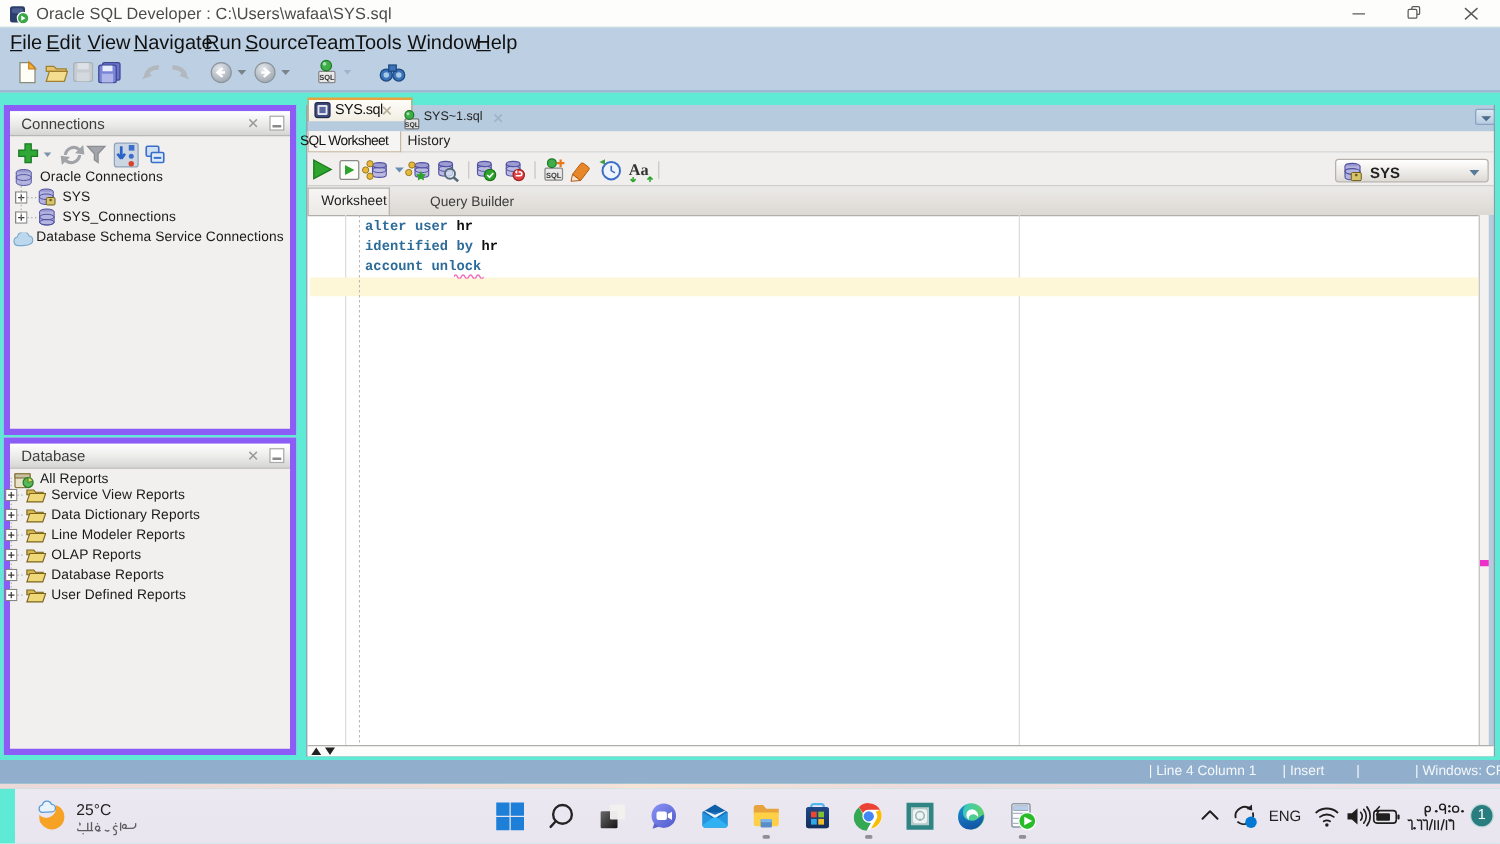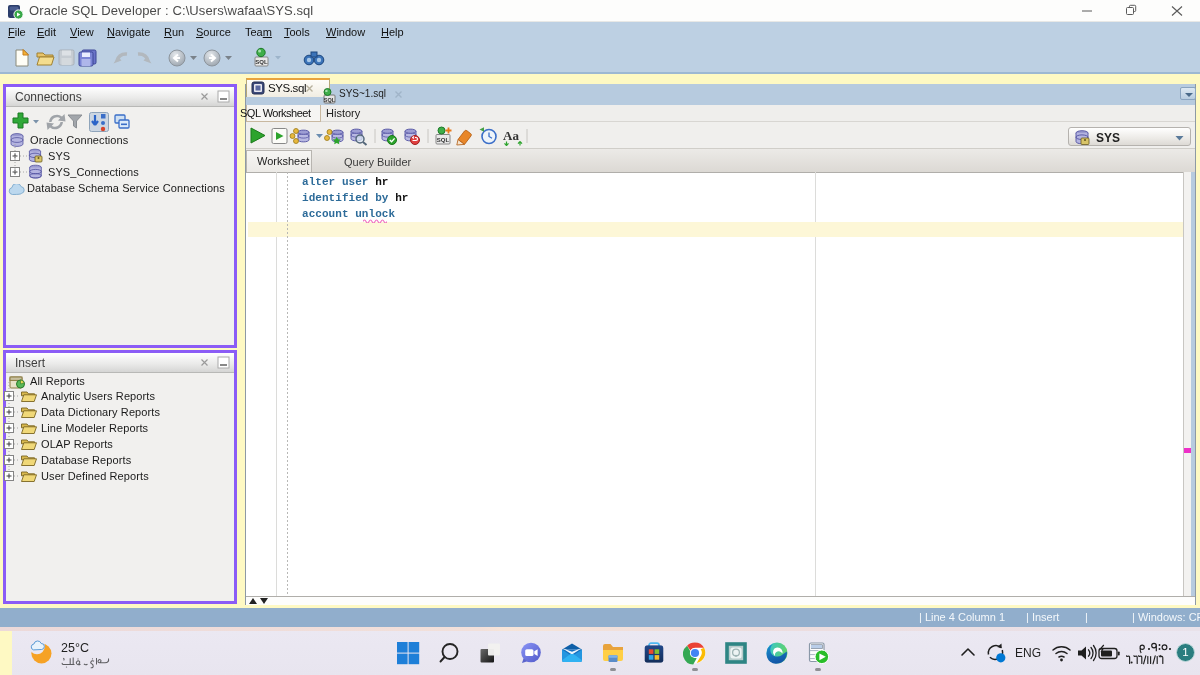--- a/index.html
+++ b/index.html
@@ -1,29 +1,29 @@
 <!DOCTYPE html>
 <html><head><meta charset="utf-8">
 <style>
 *{margin:0;padding:0;box-sizing:border-box}
 html,body{width:1200px;height:675px;overflow:hidden;font-family:"Liberation Sans",sans-serif;background:#fff}
 .abs{position:absolute}
-#root{position:relative;width:1200px;height:675px;background:#fef9c3}
+#root{position:relative;width:1200px;height:675px;background:#5eead4}
 
 #titlebar{left:0;top:0;width:1200px;height:22px;background:#fdfdfc;border-bottom:1px solid #e8e8e6}
 #titlebar .ttext{position:absolute;left:29px;top:3px;font-size:13px;letter-spacing:.1px;color:#4b4b4b}
 .winbtn{position:absolute;top:0;width:44px;height:22px}
 
-#menubar{left:0;top:22px;width:1200px;height:22px;background:#bdd0e3;font-size:11px;color:#111}
+#menubar{left:0;top:22px;width:1200px;height:22px;background:#bdd0e3;font-size:16px;color:#111}
 #menubar span{position:absolute;top:4px}
 #menubar u{text-decoration:underline;text-underline-offset:1px}
 
 #maintb{left:0;top:44px;width:1200px;height:30px;background:#bdd0e3;border-bottom:2px solid #9db8d2}
 
-.panel{position:absolute;background:#f1f0ee;border:3px solid #8b5cf6}
+.panel{position:absolute;background:#f1f0ee;border:5px solid #8b5cf6}
 .phead{position:absolute;left:0;top:0;right:0;height:20px;background:linear-gradient(#ffffff,#e9e9e8 60%,#d5d5d4);border-bottom:1px solid #b8b8b6}
 .phead .pt{position:absolute;left:9px;top:3px;font-size:12px;color:#3d3d3d}
 .pbtn{position:absolute;top:3px;width:13px;height:13px;color:#8a8a8a;font-size:11px;line-height:13px;text-align:center}
 .trtext{font-size:11px;letter-spacing:.1px;color:#1a1a1a;white-space:nowrap}
 
 #edwrap{left:245px;top:84px;width:951px;height:521px;background:#b7cbdf;border:1px solid #8d99a5;border-top:none}
 
 #statusbar{left:0;top:608px;width:1200px;height:19px;background:#91aecc;color:#f4f8fb;font-size:11px}
 
 #strip{left:0;top:627px;width:1200px;height:4px;background:linear-gradient(90deg,#ecd9d9,#f2e0da 40%,#f6e4d8 42%,#eddcdc 60%,#e9e2ea)}
@@ -190,21 +190,21 @@
           <line x1="1" y1="0" x2="1" y2="28"></line>
           <line x1="6" y1="12" x2="13" y2="12"></line>
           <line x1="6" y1="28" x2="13" y2="28"></line>
         </g>
       </svg>
 <div class="abs trtext" style="left:21px;top:95px">Database Schema Service Connections</div>
 </div>
 
 <div class="panel" style="left:3px;top:350px;width:234px;height:254px">
  <div class="phead">
-        <div class="pt">Insert</div>
+        <div class="pt">Database</div>
   <svg class="pbtn" style="right:23px" viewBox="0 0 13 13">
           <path d="M3.5 3.5 l6 6 m0 -6 l-6 6" stroke="#9a9a9a" stroke-width="1.2"></path>
         </svg>
   <svg class="pbtn" style="right:4px" viewBox="0 0 13 13">
           <rect x="1" y="1" width="11" height="11" fill="#fff" stroke="#aaa"></rect>
           <rect x="3" y="8" width="7" height="2" fill="#888"></rect>
         </svg>
  </div>
  <svg class="abs" style="left:3px;top:21px" width="17" height="15" viewBox="0 0 17 15">
   <rect x="1" y="3" width="12" height="11" rx="1" fill="#e8e2c8" stroke="#8a7a40"></rect>
@@ -227,21 +227,21 @@
     </svg>
 <div class="panel-row">
  <svg class="abs" style="left:4px;top:391px" width="10" height="10" viewBox="0 0 10 10">
         <rect x=".5" y=".5" width="9" height="9" fill="#fff" stroke="#848484"></rect>
         <path d="M2.5 5 h5 M5 2.5 v5" stroke="#3c3c3c"></path>
       </svg>
  <svg class="abs" style="left:20px;top:389px" width="17" height="14" viewBox="0 0 17 14">
         <path d="M1.5 3 h5.5 l1.5 1.8 h6 v2 h-13 z" fill="#d8b84e" stroke="#7a6420" stroke-width=".9"></path>
         <path d="M1.5 12.5 L3.8 5.8 H16.5 L14.2 12.5 Z" fill="#f0d878" stroke="#7a6420" stroke-width=".9"></path>
       </svg>
- <div class="abs trtext" style="left:41px;top:390px">Analytic Users Reports</div>
+ <div class="abs trtext" style="left:41px;top:390px">Service View Reports</div>
 </div>
 <div class="panel-row">
  <svg class="abs" style="left:4px;top:407px" width="10" height="10" viewBox="0 0 10 10">
         <rect x=".5" y=".5" width="9" height="9" fill="#fff" stroke="#848484"></rect>
         <path d="M2.5 5 h5 M5 2.5 v5" stroke="#3c3c3c"></path>
       </svg>
  <svg class="abs" style="left:20px;top:405px" width="17" height="14" viewBox="0 0 17 14">
         <path d="M1.5 3 h5.5 l1.5 1.8 h6 v2 h-13 z" fill="#d8b84e" stroke="#7a6420" stroke-width=".9"></path>
         <path d="M1.5 12.5 L3.8 5.8 H16.5 L14.2 12.5 Z" fill="#f0d878" stroke="#7a6420" stroke-width=".9"></path>
       </svg>
@@ -396,21 +396,21 @@
 <div class="abs" style="left:257px;top:155px;font-size:11px;color:#222">Worksheet</div>
 <div class="abs" style="left:344px;top:156px;font-size:11px;color:#3c3c3c">Query Builder</div>
 
 <div class="abs" style="left:246px;top:172px;width:937px;height:424px;background:#fff;border-top:1px solid #b0aeaa"></div>
 <div class="abs" style="left:276px;top:172px;width:1px;height:424px;background:#dcdcda"></div>
 <div class="abs" style="left:815px;top:172px;width:1px;height:424px;background:#dcdcda"></div>
 <div class="abs" style="left:248px;top:222px;width:935px;height:15px;background:#fdf7d7"></div>
 <svg class="abs" style="left:287px;top:172px" width="2" height="424">
       <line x1="0.5" y1="0" x2="0.5" y2="424" stroke="#b8b8b6" stroke-dasharray="2,2"></line>
     </svg>
-<div class="abs" style="left:302px;top:174px;font-family:'Liberation Mono',monospace;font-size:11px;font-weight:bold;letter-spacing:.05px;line-height:16px;white-space:pre"><span style="color:#2d6b99">alter user</span> <span style="color:#101010">hr</span>
+<div class="abs" style="left:292px;top:174px;font-family:'Liberation Mono',monospace;font-size:11px;font-weight:bold;letter-spacing:.05px;line-height:16px;white-space:pre"><span style="color:#2d6b99">alter user</span> <span style="color:#101010">hr</span>
 <span style="color:#2d6b99">identified by</span> <span style="color:#101010">hr</span>
 <span style="color:#2d6b99">account unlock</span></div>
 <svg class="abs" style="left:363px;top:218px" width="24" height="5" viewBox="0 0 24 5">
       <path d="M0 3.5 q1.5-3 3 0 t3 0 t3 0 t3 0 t3 0 t3 0 t3 0 t3 0" fill="none" stroke="#ef6cc0" stroke-width="1.1"></path>
     </svg>
 
 <div class="abs" style="left:1183px;top:172px;width:8px;height:424px;background:#f3f2f0;border-left:1px solid #c8c6c2"></div>
 <div class="abs" style="left:1184px;top:448px;width:7px;height:5px;background:#ee30c8"></div>
 
 <div class="abs" style="left:246px;top:596px;width:949px;height:9px;background:#fdfdfc;border-top:1px solid #b0aeaa"></div>

